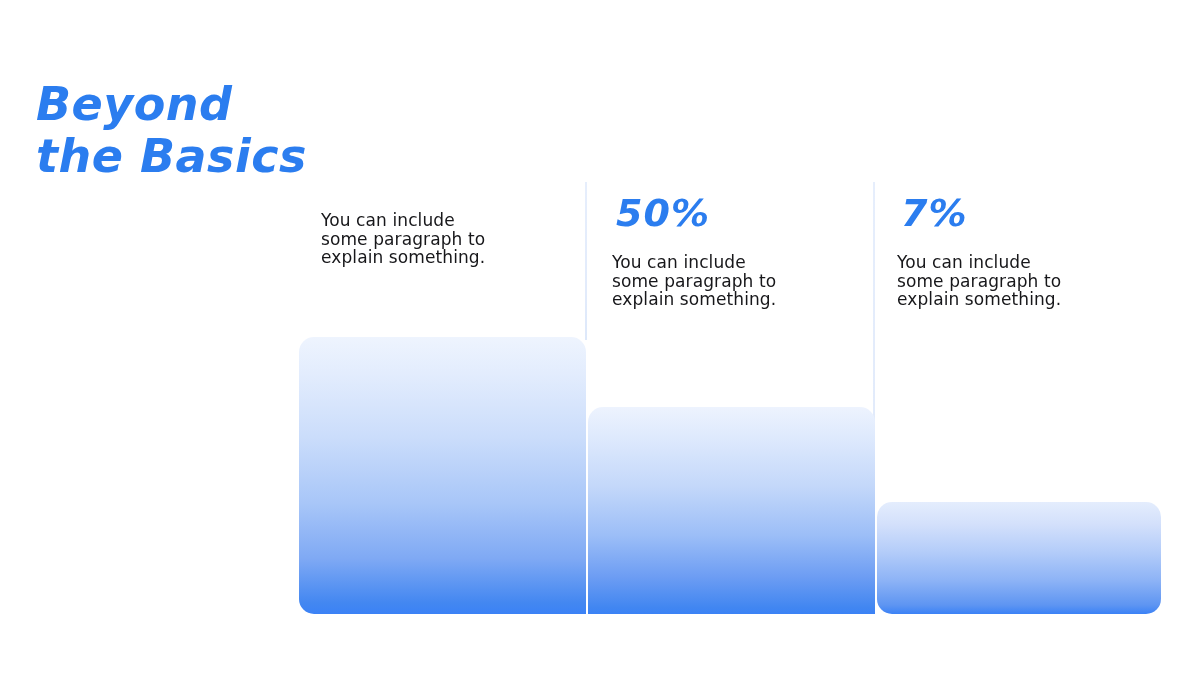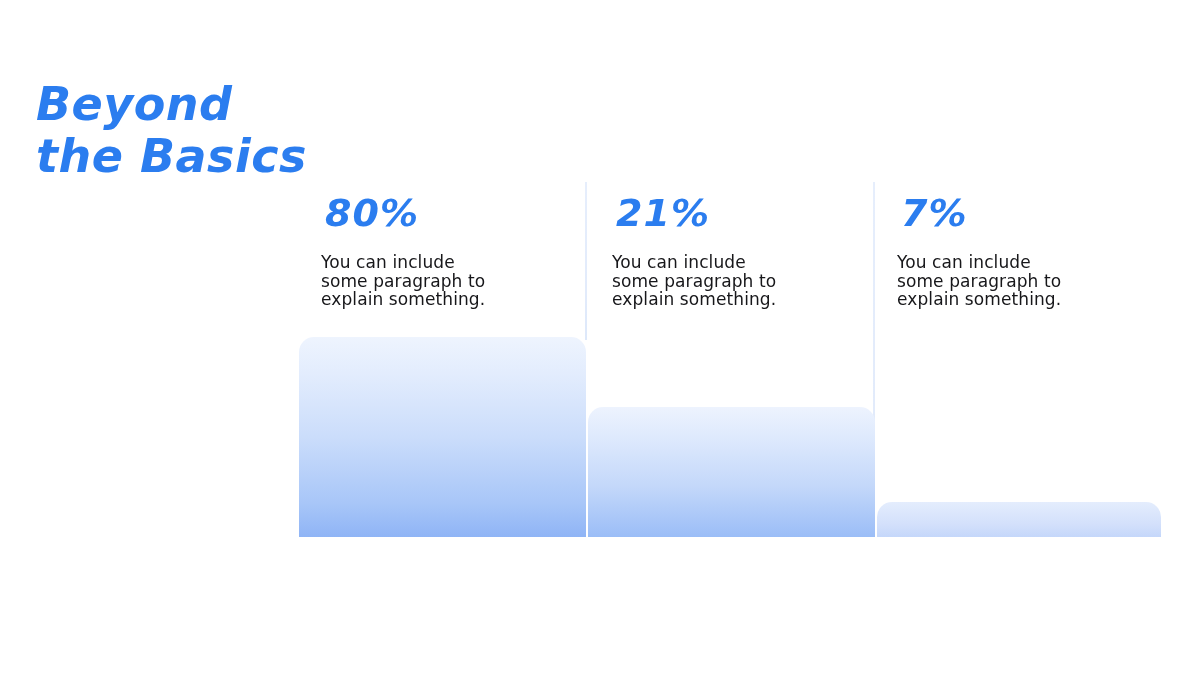--- a/index.html
+++ b/index.html
@@ -7,21 +7,21 @@
     margin: 0;
     padding: 0;
     background: #ffffff;
   }
   body {
     font-family: "DejaVu Sans", sans-serif;
   }
   #slide {
     position: relative;
     width: 1200px;
-    height: 537px;
+    height: 675px;
     background: #ffffff;
     overflow: hidden;
   }
 
   
   #slide-title {
     position: absolute;
     left: 36px;
     top: 78px;
     width: 320px;
@@ -111,26 +111,25 @@
 the Basics</div>
 
   <div class="divider" id="divider-1"></div>
   <div class="divider" id="divider-2"></div>
 
   <div class="bar" id="bar-1"></div>
   <div class="bar" id="bar-2"></div>
   <div class="bar" id="bar-3"></div>
 
   <div class="col-text" id="col-text-1">
-    <div class="pct">80%</div>
     <div class="desc">You can include some paragraph to explain something.</div>
   </div>
 
   <div class="col-text" id="col-text-2">
-    <div class="pct">21%</div>
+    <div class="pct">50%</div>
     <div class="desc">You can include some paragraph to explain something.</div>
   </div>
 
   <div class="col-text" id="col-text-3">
     <div class="pct">7%</div>
     <div class="desc">You can include some paragraph to explain something.</div>
   </div>
 
 </div>
 

